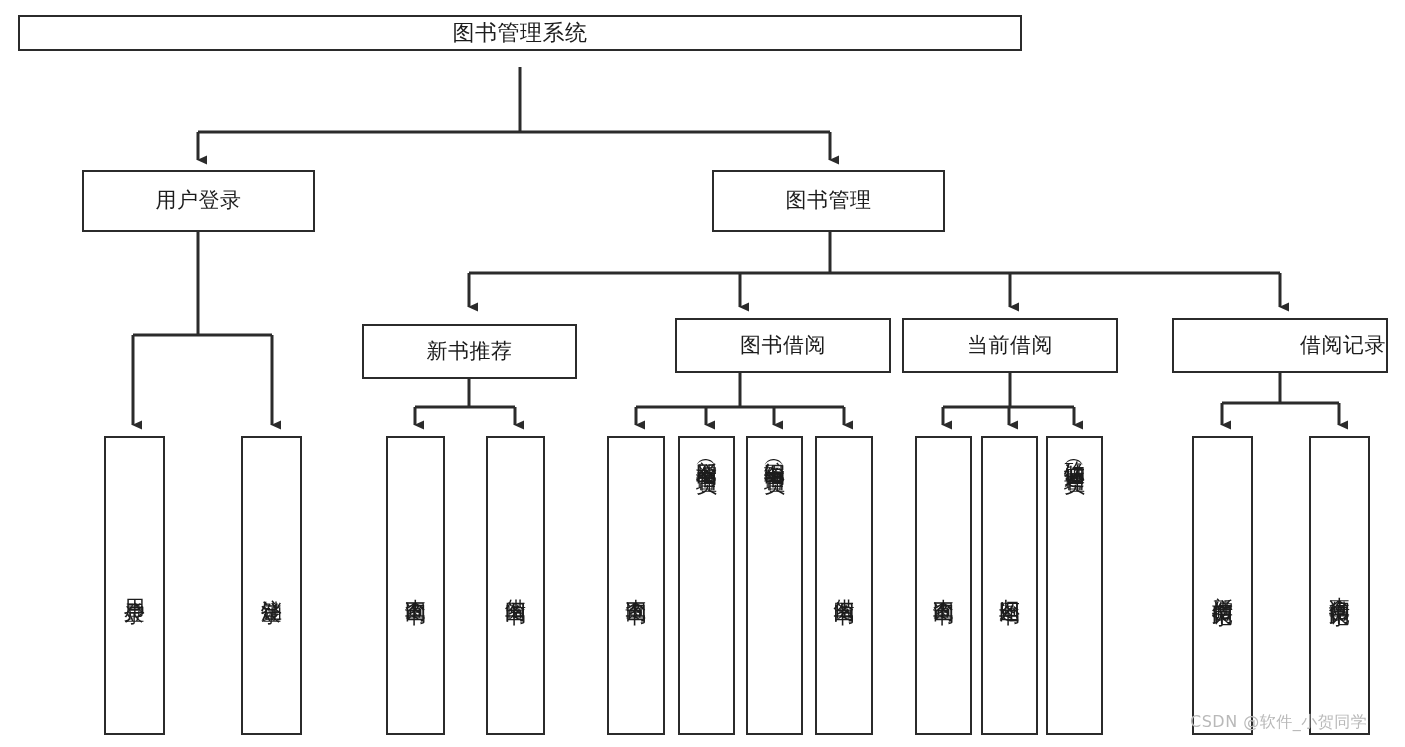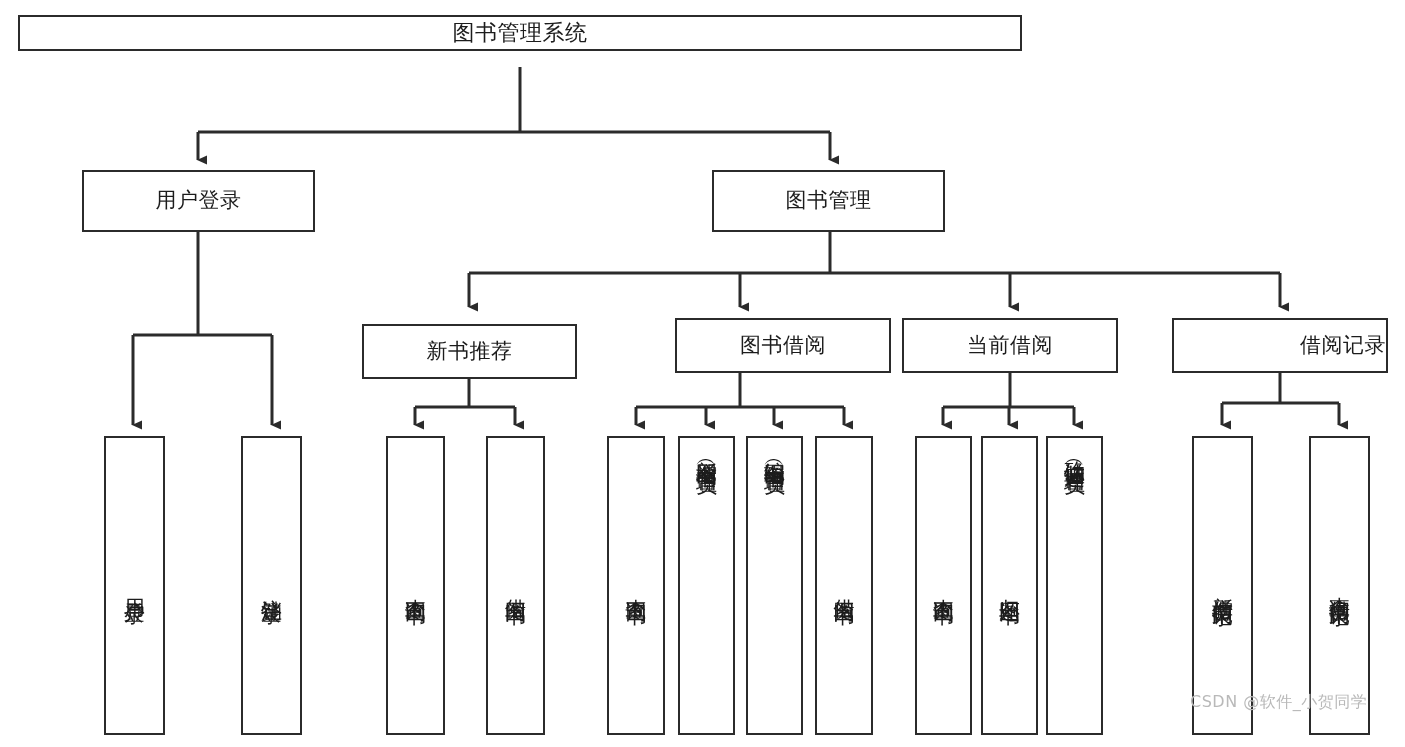--- a/index.html
+++ b/index.html
@@ -43,21 +43,21 @@
     text-orientation:upright;
     font-size:21px;
     line-height:1.05;
     letter-spacing:2px;
     white-space:nowrap;
   }
   .v.mid{align-items:center;padding-top:0;}
 
   #watermark{
     position:absolute;
-    left:1190px;top:692px;
+    left:1190px;top:712px;
     font-size:16px;
     color:#b9b9b9;
     letter-spacing:.5px;
     white-space:nowrap;
   }
 </style>
 </head>
 <body>
 
 <div id="canvas">

